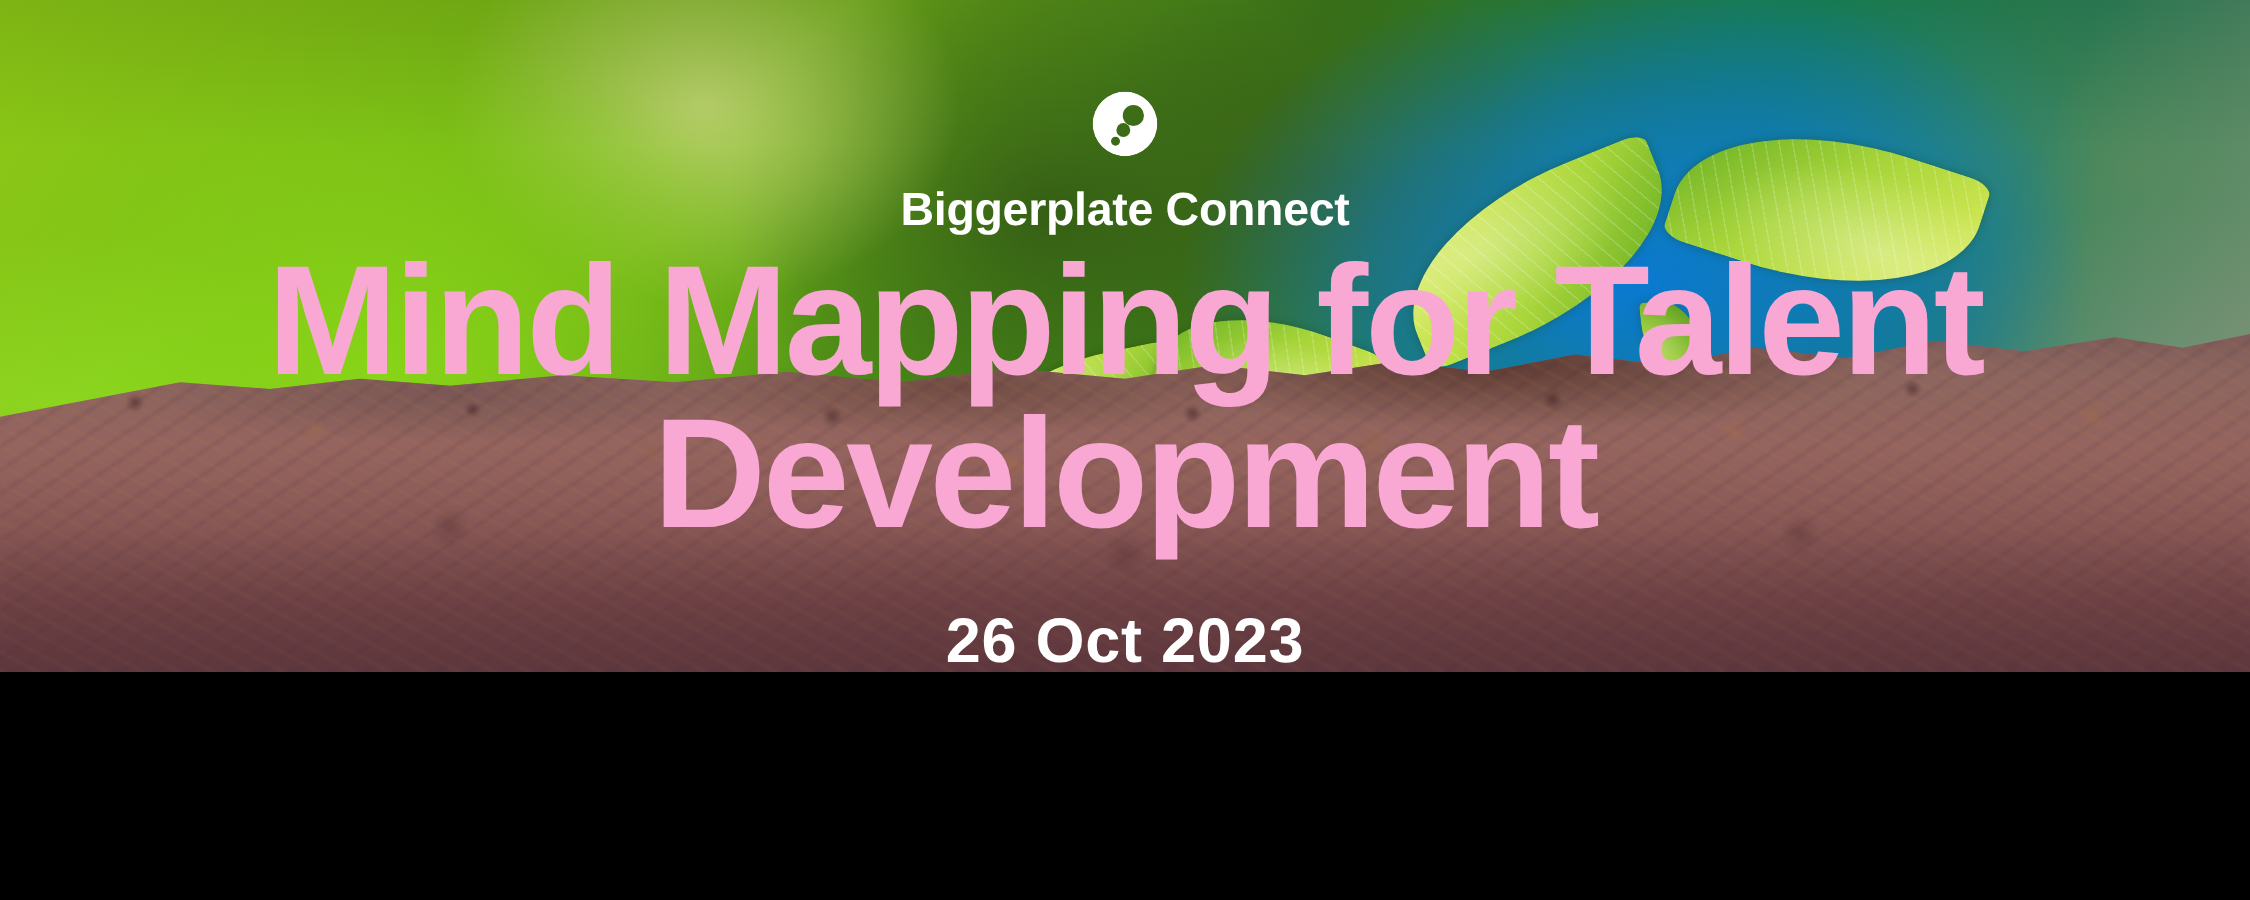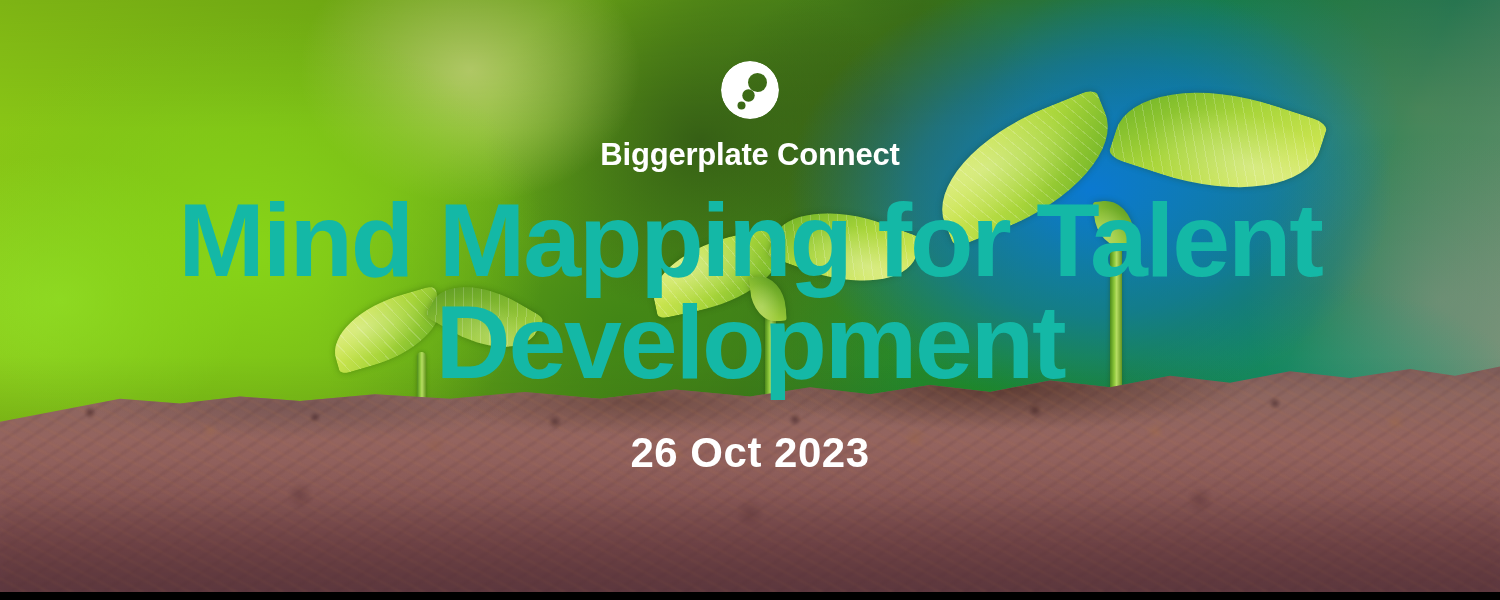--- a/index.html
+++ b/index.html
@@ -3,21 +3,21 @@
 <meta charset="utf-8">
 <style>
   html, body {
     margin: 0;
     padding: 0;
     background: #000;
   }
   #banner {
     position: relative;
     width: 1500px;
-    height: 592px;
+    height: 448px;
     overflow: hidden;
     font-family: "Liberation Sans", sans-serif;
     user-select: none;
   }
 
   
   .bg-base {
     position: absolute;
     inset: 0;
     background:
@@ -141,22 +141,22 @@
   }
   .kicker {
     margin-top: 20px;
     color: #ffffff;
     font-size: 31px;
     font-weight: bold;
     letter-spacing: -0.2px;
     line-height: 1;
   }
   .title {
-    margin-top: 20px;
-    color: #14b8a6;
+    margin-top: 9px;
+    color: #f9a8d4;
     font-size: 104px;
     font-weight: bold;
     line-height: .98;
     text-align: center;
     letter-spacing: -2.2px;
     max-width: 1340px;
   }
   .date {
     margin-top: 38px;
     color: #ffffff;

